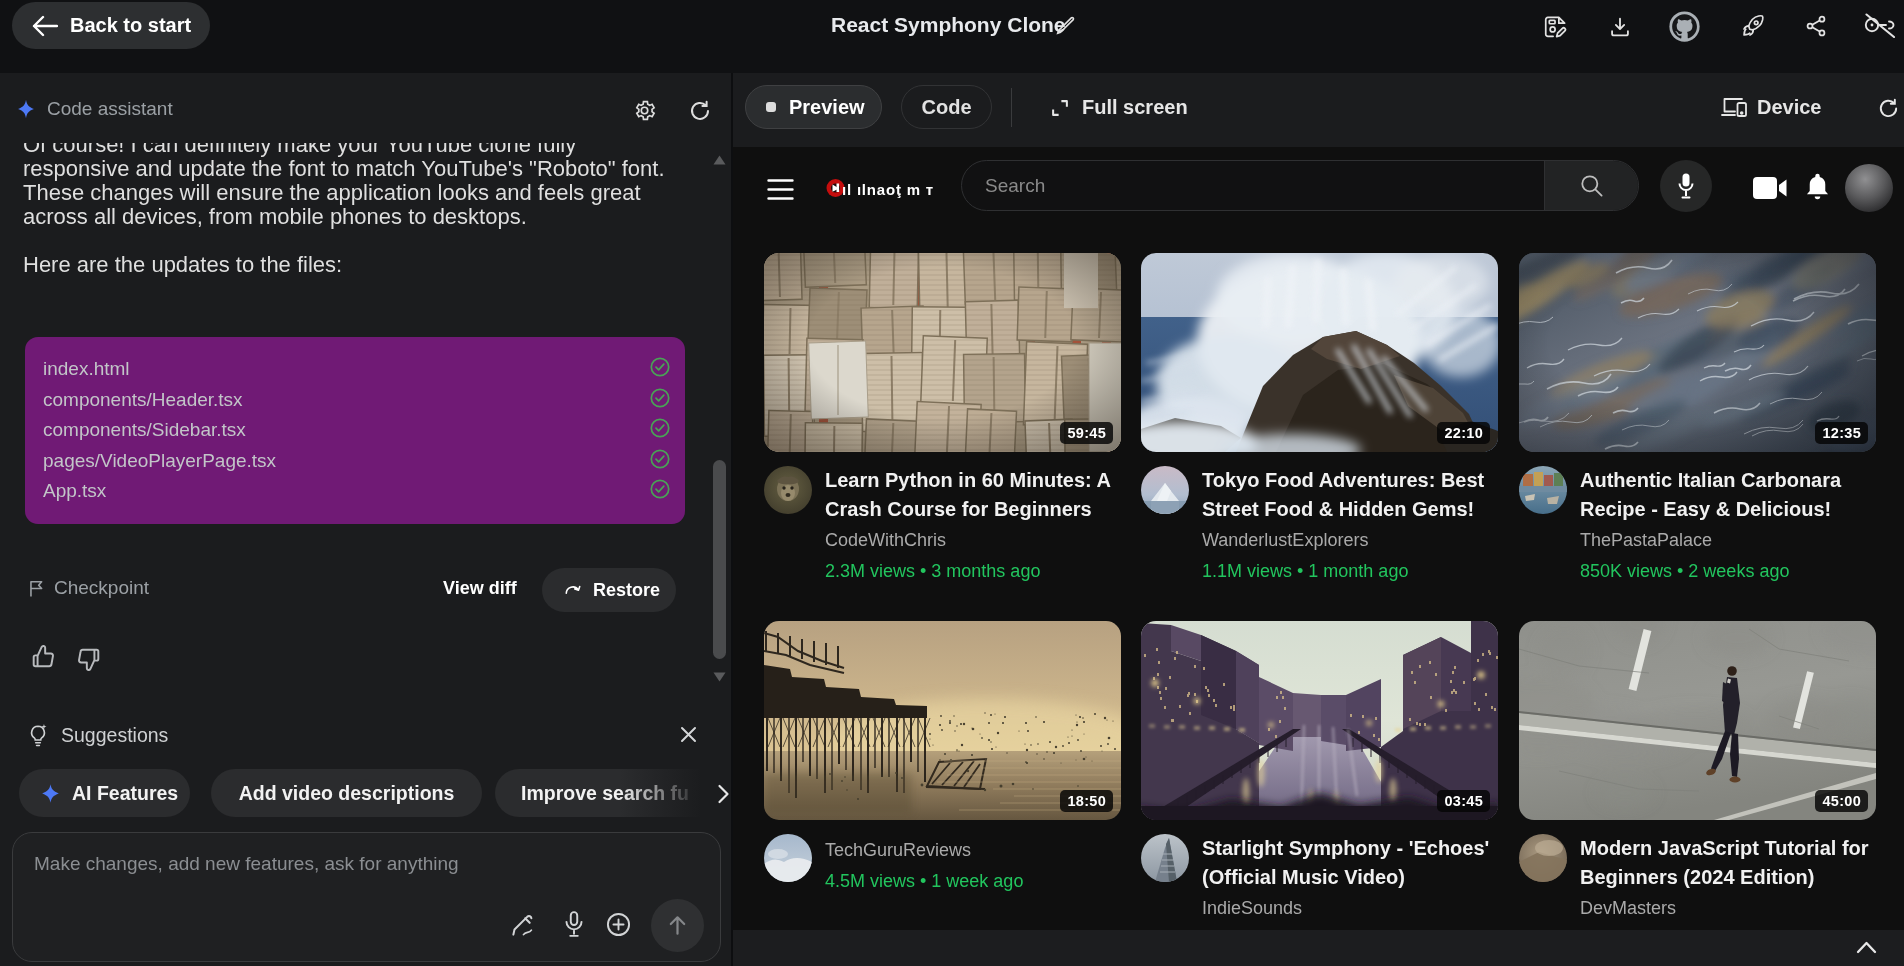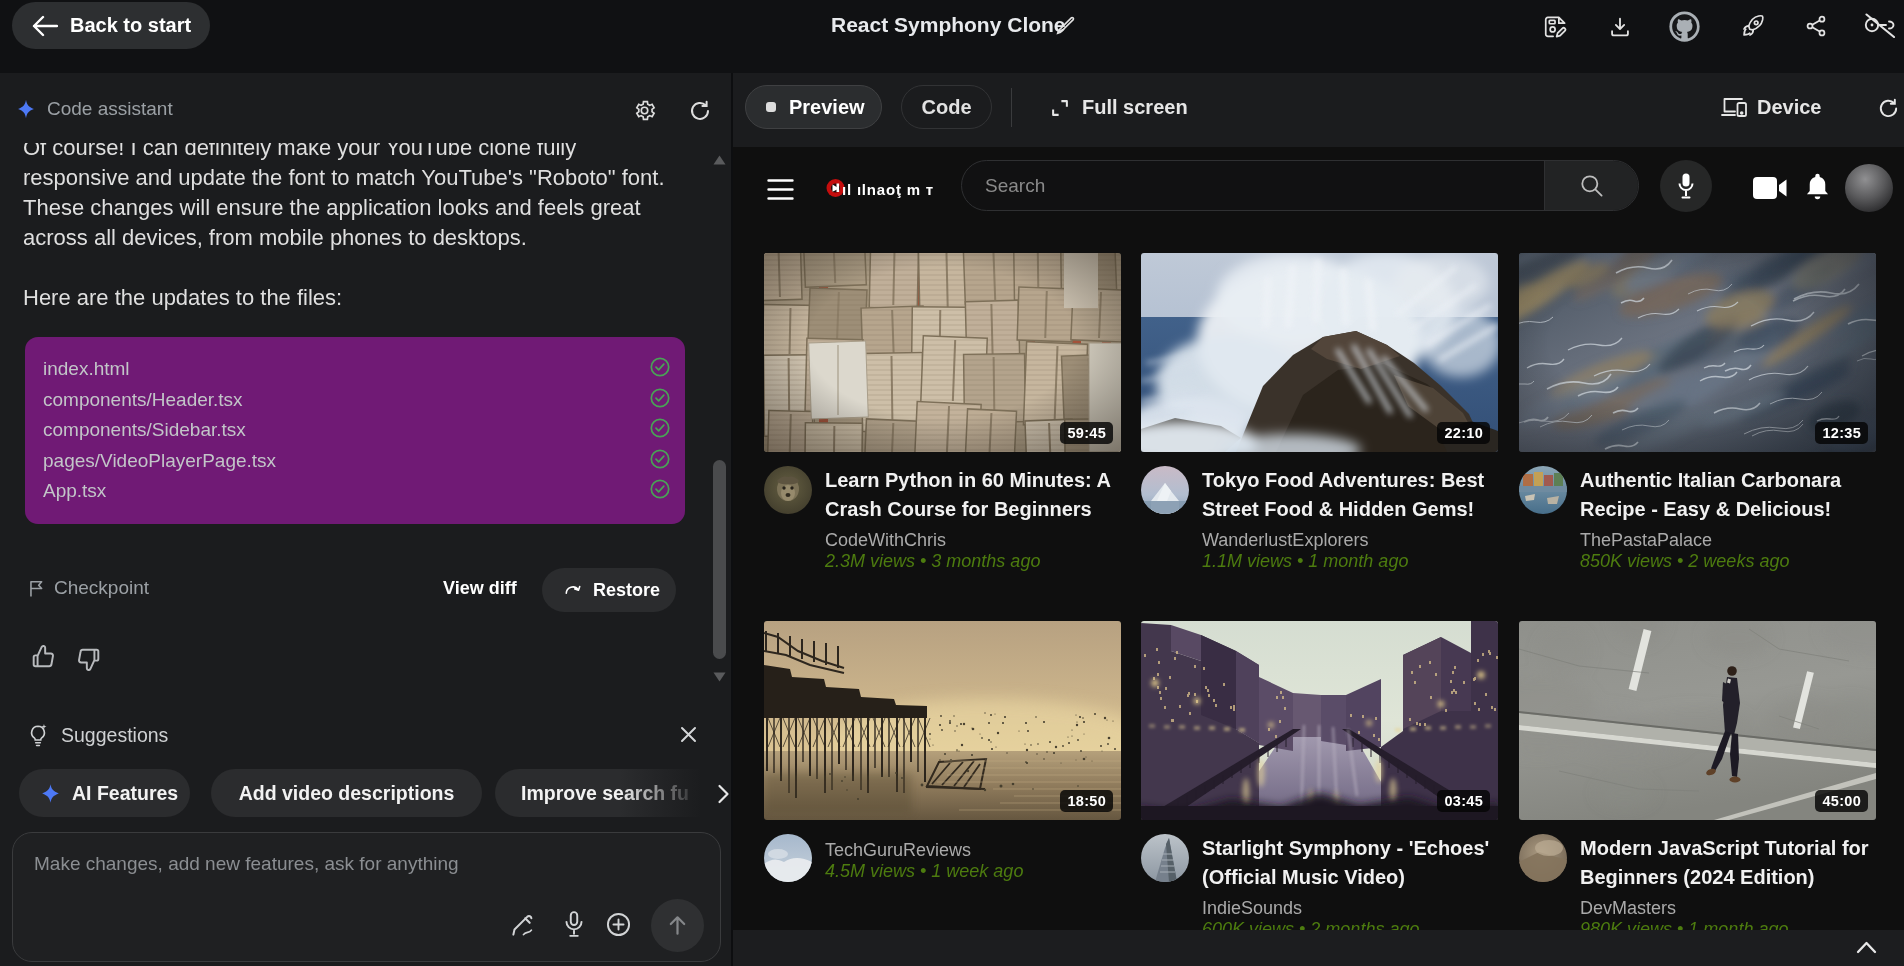--- a/index.html
+++ b/index.html
@@ -11,21 +11,21 @@
 #topbar { position:absolute; left:0; top:0; width:1904px; height:73px; background:#101113; }
 #backbtn { position:absolute; left:12px; top:2px; width:198px; height:47px; background:#2d2f31; border-radius:24px; color:#fff; font-size:20px; font-weight:700; display:flex; align-items:center; }
 #backbtn svg { margin-left:20px; margin-right:12px; }
 #title { position:absolute; left:831px; top:13px; color:#e8eaed; font-size:21px; font-weight:600; }
 .topicon { position:absolute; }
 
 
 #left { position:absolute; left:0; top:73px; width:733px; height:893px; background:#1b1c1e; overflow:hidden; }
 #ca-label { position:absolute; left:16px; top:25px; color:#9ba0a5; font-size:19px; display:flex; align-items:center; gap:11px; }
 #chat { position:absolute; left:0; top:70px; width:708px; height:555px; overflow:hidden; }
-.msg { color:#dfdfdf; font-size:22px; line-height:30px; }
+.msg { color:#dfdfdf; font-size:22px; line-height:24px; }
 #filebox { position:absolute; left:25px; top:194px; width:660px; height:187px; background:#701a75; border-radius:13px; }
 .frow { position:absolute; left:18px; color:#c2c5c8; font-size:19px; }
 .fcheck { position:absolute; right:15px; width:20px; height:20px; }
 
 
 #sugg-head { position:absolute; left:27px; top:650px; color:#cfd1d3; font-size:19.5px; display:flex; align-items:center; gap:12px; }
 #sugg-x { position:absolute; left:679px; top:652px; }
 .chip { position:absolute; top:696px; height:48px; background:#2b2c2e; border-radius:24px; color:#f2f2f2; font-size:19.5px; font-weight:700; display:flex; align-items:center; }
 #inputbox { position:absolute; left:12px; top:759px; width:709px; height:130px; background:#1f2022; border:1px solid #3a3b3d; border-radius:20px; }
 #inputbox .ph { position:absolute; left:21px; top:20px; color:#8b8e92; font-size:19px; }
@@ -43,29 +43,29 @@
 #devicebtn { position:absolute; left:988px; top:23px; color:#e6e6e6; font-size:20px; font-weight:600; display:flex; align-items:center; gap:9px; }
 #prefresh { position:absolute; left:1144px; top:24px; }
 
 
 #yt { position:absolute; left:0; top:74px; width:1171px; height:819px; background:#0f0f0f; overflow:hidden; }
 #searchbar { position:absolute; left:228px; top:13px; width:678px; height:51px; border:1px solid #2f3032; border-radius:26px; background:#111112; }
 #searchbtn { position:absolute; right:0; top:0; width:94px; height:49px; background:#222324; border-left:1px solid #2f3032; border-radius:0 25px 25px 0; }
 #searchph { position:absolute; left:23px; top:14px; color:#8a8a8a; font-size:19px; }
 #micbtn { position:absolute; left:927px; top:13px; width:52px; height:52px; border-radius:26px; background:#262727; }
 .card { position:absolute; width:357px; }
-.thumb { position:relative; width:357px; height:199px; border-radius:3px; overflow:hidden; }
+.thumb { position:relative; width:357px; height:199px; border-radius:15px; overflow:hidden; }
 .thumb svg { display:block; }
 .dur { position:absolute; right:8px; bottom:8px; background:rgba(5,5,5,0.82); color:#fff; font-size:14.5px; font-weight:600; padding:3px 7px; border-radius:5px; letter-spacing:0.3px; }
 .cinfo { display:flex; margin-top:14px; }
 .cavatar { width:48px; height:48px; border-radius:24px; flex:none; overflow:hidden; }
 .ctext { margin-left:13px; }
 .ctitle { color:#f1f1f1; font-size:20px; font-weight:700; line-height:29px; width:292px; }
 .cchan { color:#aaaaaa; font-size:18px; margin-top:6px; }
-.cmeta { color:#4d7c0f; font-size:18px; margin-top:0;font-style:italic; }
+.cmeta { color:#22c55e; font-size:18px; margin-top:10px; }
 #ytbottom { position:absolute; left:0; top:783px; width:1171px; height:36px; background:#1c1d1f; }
 </style>
 </head>
 <body>
 <div id="app">
 
   <div id="topbar">
     <div id="backbtn">
       <svg width="26" height="22" viewBox="0 0 26 22" fill="none" stroke="#fff" stroke-width="2.4" stroke-linecap="round" stroke-linejoin="round">
           <path d="M11 2 L2 11 L11 20 M2 11 L25 11"></path>

